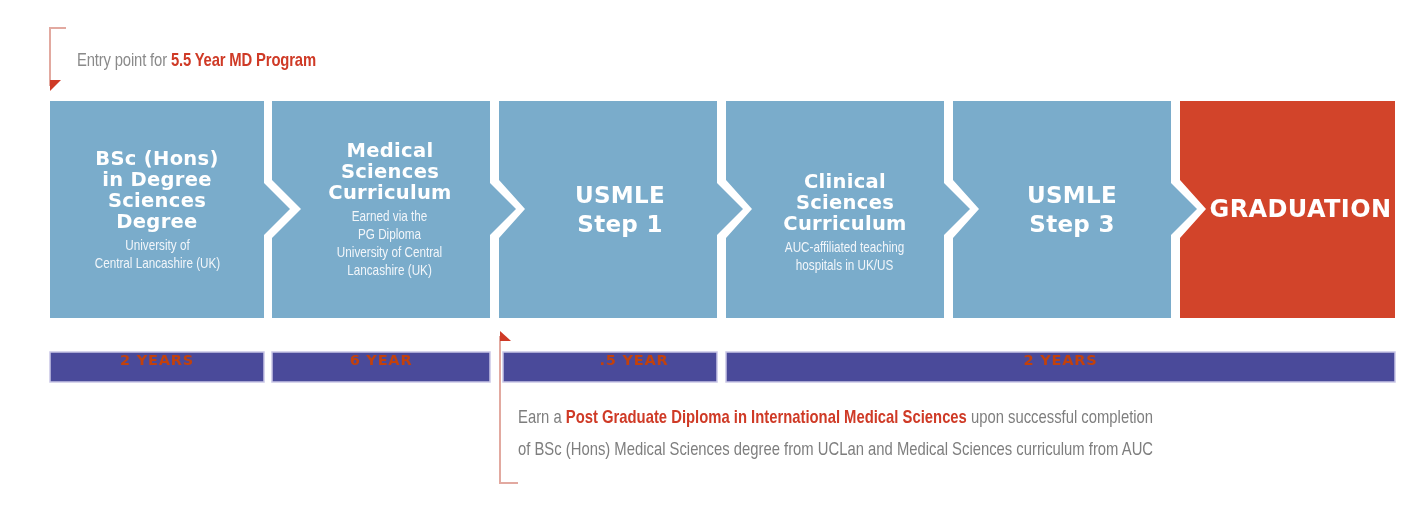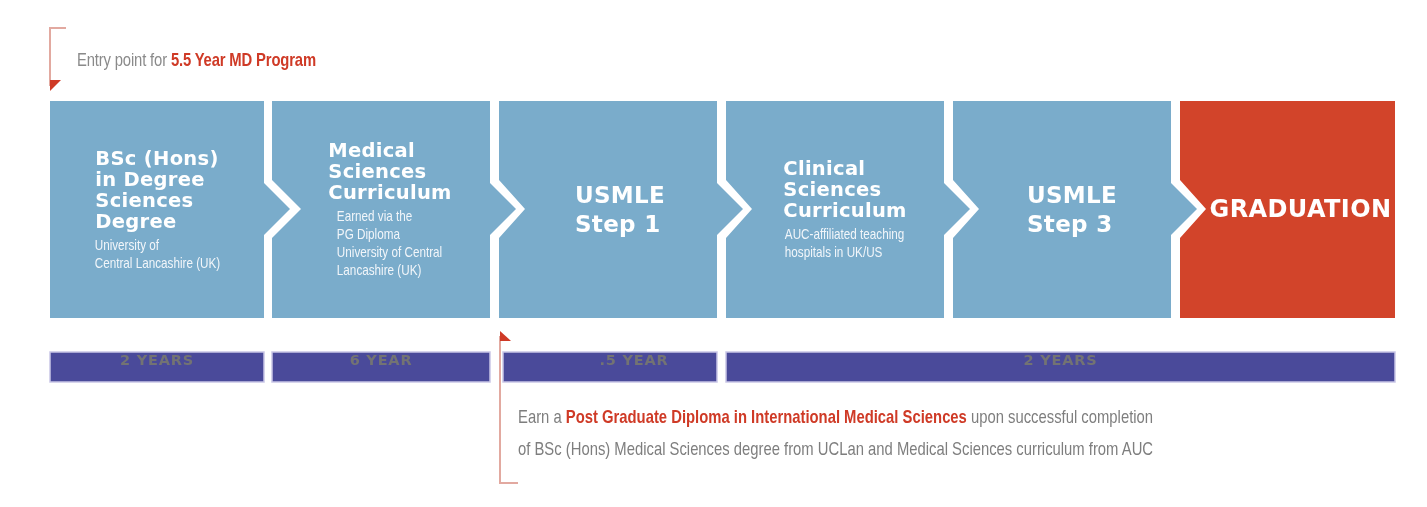--- a/index.html
+++ b/index.html
@@ -1,26 +1,26 @@
 <!DOCTYPE html>
 <html><head>
   <meta charset="utf-8">
   <style>
     html, body { margin: 0; padding: 0; background: #ffffff; }
     body { width: 1427px; height: 507px; position: relative; overflow: hidden; font-family: "Liberation Sans", sans-serif; }
     .abs { position: absolute; }
     svg.shapes { position: absolute; left: 0; top: 0; width: 1427px; height: 507px; }
     .entry-note { left: 77px; top: 49px; font-family: "Liberation Sans", sans-serif; font-size: 19px; color: #8a8a8a; white-space: nowrap; transform: scaleX(0.78); transform-origin: left center; letter-spacing: -0.2px; }
     .entry-note .hl { color: #cf3a26; font-weight: bold; }
-    .stage-text { position: absolute; top: 101px; height: 217px; display: flex; flex-direction: column; align-items: center; justify-content: center; text-align: left; color: #ffffff; }
+    .stage-text { position: absolute; top: 101px; height: 217px; display: flex; flex-direction: column; align-items: center; justify-content: center; text-align: center; color: #ffffff; }
     .stage-title { font-family: "DejaVu Sans", sans-serif; font-weight: bold; font-size: 19.5px; line-height: 21px; letter-spacing: 0.3px; }
     .stage-title.big { font-size: 23px; line-height: 29px; }
     .stage-title.grad { font-size: 24px; letter-spacing: 0.4px; }
     .stage-sub { margin-top: 4px; font-family: "Liberation Sans", sans-serif; font-size: 15px; line-height: 18px; transform: scaleX(0.78); white-space: nowrap; color: #f2f6fa; }
-    .bar-label { position: absolute; top: 352px; height: 16px; display: flex; align-items: center; justify-content: center; color: #737373; font-family: "DejaVu Sans", sans-serif; font-weight: bold; font-size: 14.5px; letter-spacing: 0.8px; }
+    .bar-label { position: absolute; top: 352px; height: 16px; display: flex; align-items: center; justify-content: center; color: #c2410c; font-family: "DejaVu Sans", sans-serif; font-weight: bold; font-size: 14.5px; letter-spacing: 0.8px; }
     .diploma-note { left: 518px; top: 401px; font-family: "Liberation Sans", sans-serif; font-size: 19px; line-height: 32px; color: #7e7e7e; white-space: nowrap; transform: scaleX(0.78); transform-origin: left top; }
     .diploma-note .hl { color: #cf3a26; font-weight: bold; }
   </style>
 </head>
 <body>
 
 <svg class="shapes" viewBox="0 0 1427 507" xmlns="http://www.w3.org/2000/svg">
 
   <g>
     <polyline points="66,28 50,28 50,86" fill="none" stroke="#e2a9a0" stroke-width="2"></polyline>
@@ -79,21 +79,21 @@
   </div>
 </div>
 
 <div class="stage-text" style="left:520px; width:200px;">
   <div class="stage-title big">
     <div>USMLE</div>
     <div>Step 1</div>
   </div>
 </div>
 
-<div class="stage-text" style="left:745px; width:200px;">
+<div class="stage-text" style="left:745px; width:200px;margin-top:13px;">
   <div class="stage-title">
     <div>Clinical</div>
     <div>Sciences</div>
     <div>Curriculum</div>
   </div>
   <div class="stage-sub">
     <div>AUC-affiliated teaching</div>
     <div>hospitals in UK/US</div>
   </div>
 </div>

